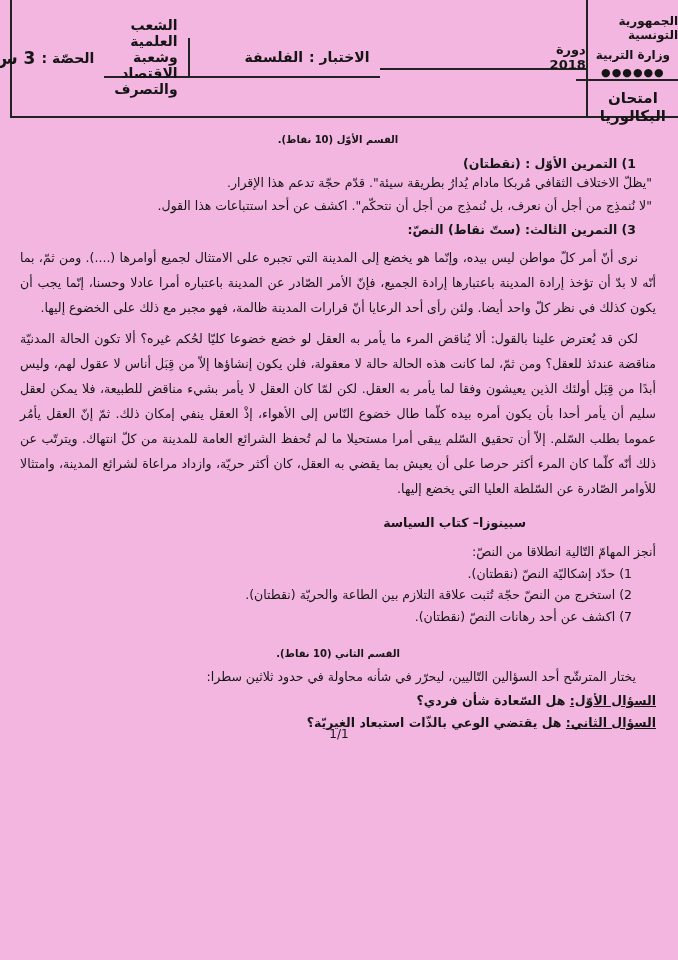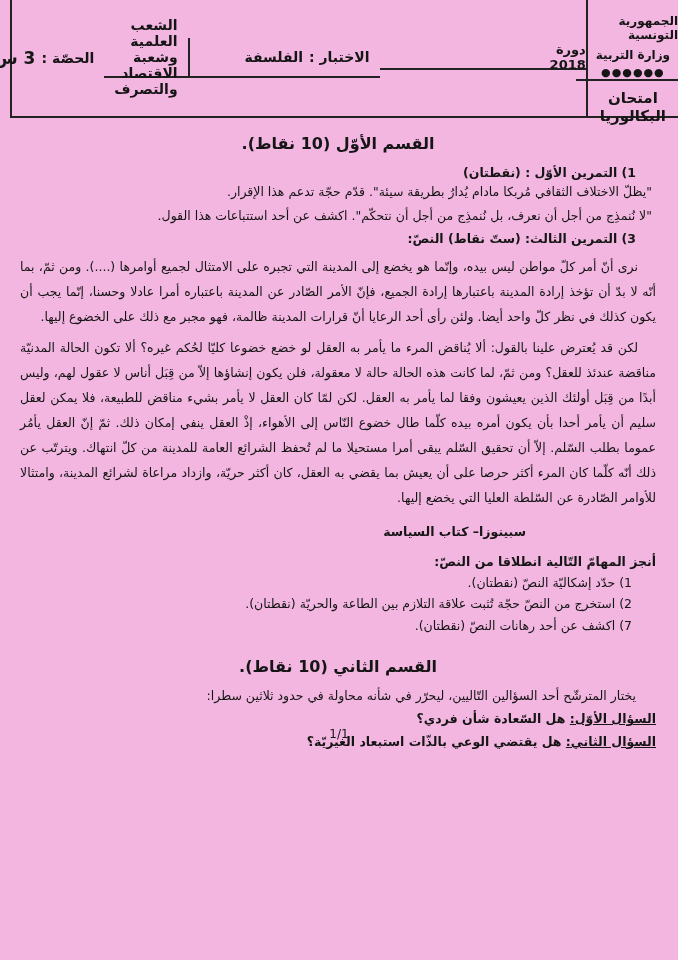--- a/index.html
+++ b/index.html
@@ -18,26 +18,26 @@
   .r1 .spacer{flex:1;}
   .r2{height:38px;align-items:center;}
   .r3{flex:1;align-items:center;}
   .cell{display:flex;align-items:center;padding:0 10px;height:100%;}
   .cell.b{border-left:2px solid #222;}
   .lbl{font-size:14px;margin-left:6px;font-weight:bold;}
   .val{font-size:14px;font-weight:bold;}
   .big{font-size:17px;font-weight:bold;}
   .diamond{display:inline-block;width:10px;height:10px;background:#111;transform:rotate(45deg);}
   .body{position:absolute;right:22px;left:20px;top:128px;font-size:12.5px;line-height:1.55;text-align:justify;}
-  .sec-title{text-align:center;font-weight:bold;font-size:16px;margin:4px 0 6px;}
+  .sec-title{text-align:center;font-weight:bold;font-size:10px;margin:4px 0 6px;}
   .ex{font-weight:bold;margin:2px 20px 0 0;}
   .p{margin:0 4px 4px 0;}
   .text{margin:6px 0 0;text-indent:18px;line-height:2.0;font-size:12.5px;}
   .author{font-weight:bold;margin:12px 130px 10px 0;}
-  .tasks-title{font-weight:bold;margin:6px 0 2px;}
+  .tasks-title{font-weight:normal;margin:6px 0 2px;}
   .task{margin:0 24px 2px 0;}
   .q{font-weight:bold;margin:3px 0 3px 0;}
   .q u{text-decoration:underline;}
   .footer{position:absolute;bottom:22px;left:0;width:678px;text-align:center;font-size:12px;}
 </style>
 </head>
 <body>
 
 <div class="page">
 

